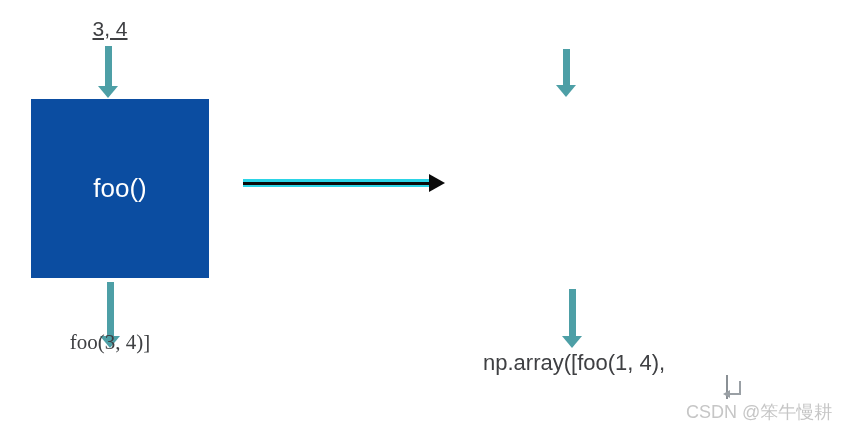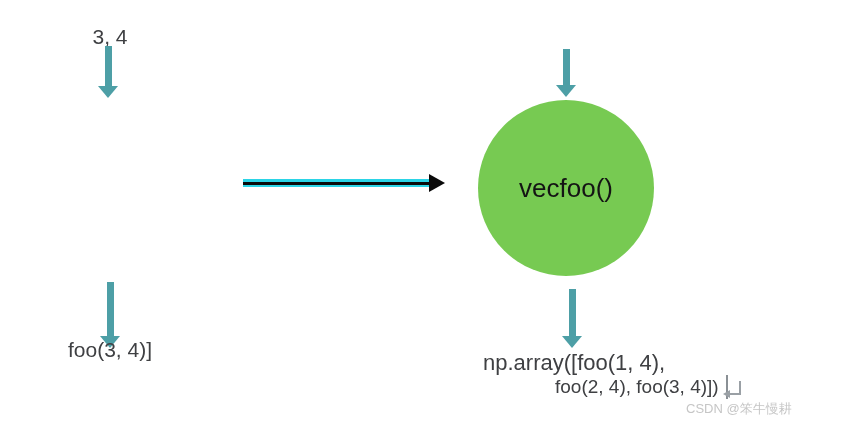--- a/index.html
+++ b/index.html
@@ -19,22 +19,22 @@
     height:428px;
     background:#ffffff;
     overflow:hidden;
   }
   .label{
     position:absolute;
     color:var(--label-gray);
     font-size:21px;
     white-space:nowrap;
   }
-  .input-left{left:60px;top:25px;width:100px;text-align:center;}
-  .out-left{left:30px;top:338px;width:160px;text-align:center;}
+  .input-left{left:60px;top:17px;width:100px;text-align:center;text-decoration:underline;}
+  .out-left{left:30px;top:330px;width:160px;text-align:center;font-family:Liberation Serif, serif;}
   .input-right{left:495px;top:14px;width:145px;text-align:center;}
   .out-right-1{left:483px;top:350px;font-size:22px;}
   .out-right-2{left:555px;top:376px;font-size:19px;}
 
   
   .varrow{
     position:absolute;
     width:20px;
     display:flex;
     flex-direction:column;
@@ -87,36 +87,39 @@
     border-top:9px solid transparent;
     border-bottom:9px solid transparent;
     border-left:16px solid var(--arrow-core-black);
   }
 
   .cursor-glyph{position:absolute;left:718px;top:374px;width:26px;height:28px;}
 
   .watermark{
     position:absolute;left:686px;top:400px;
     color:var(--watermark-gray);
-    font-size:13px;
+    font-size:18px;
     white-space:nowrap;
   }
 </style>
 </head>
 <body>
 
 <div class="canvas">
 
   <div class="label input-left">3, 4</div>
 
   <div class="varrow a1">
     <div class="shaft"></div>
     <div class="head"></div>
   </div>
 
+  <div class="foo-box">
+    <span class="node-label">foo()</span>
+  </div>
 
   <div class="varrow a2">
     <div class="shaft"></div>
     <div class="head"></div>
   </div>
 
   <div class="label out-left">foo(3, 4)]</div>
 
   <div class="harrow">
     <div class="h-shaft">
@@ -124,31 +127,27 @@
     </div>
     <div class="h-head"></div>
   </div>
 
 
   <div class="varrow a3">
     <div class="shaft"></div>
     <div class="head"></div>
   </div>
 
-  <div class="vec-circle">
-    <span class="node-label">vecfoo()</span>
-  </div>
 
   <div class="varrow a4">
     <div class="shaft"></div>
     <div class="head"></div>
   </div>
 
   <div class="label out-right-1">np.array([foo(1, 4),</div>
-  <div class="label out-right-2">foo(2, 4), foo(3, 4)])</div>
 
   <svg class="cursor-glyph" viewBox="0 0 26 28">
     <line x1="9" y1="1" x2="9" y2="25" stroke="#8a9095" stroke-width="2"></line>
     <polyline points="22,7 22,20 12,20" fill="none" stroke="#9aa0a5" stroke-width="2"></polyline>
     <polygon points="12,16 12,24 5,20" fill="#9aa0a5"></polygon>
   </svg>
 
   <div class="watermark">CSDN @笨牛慢耕</div>
 
 </div>

